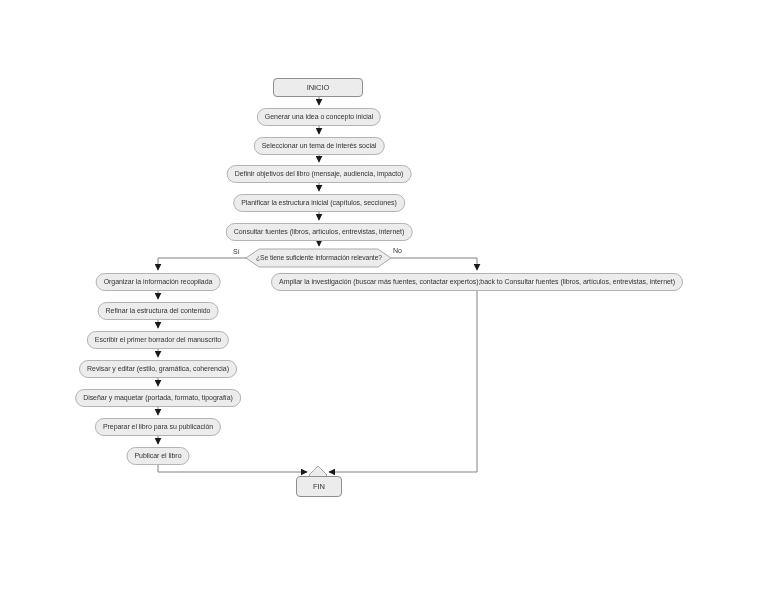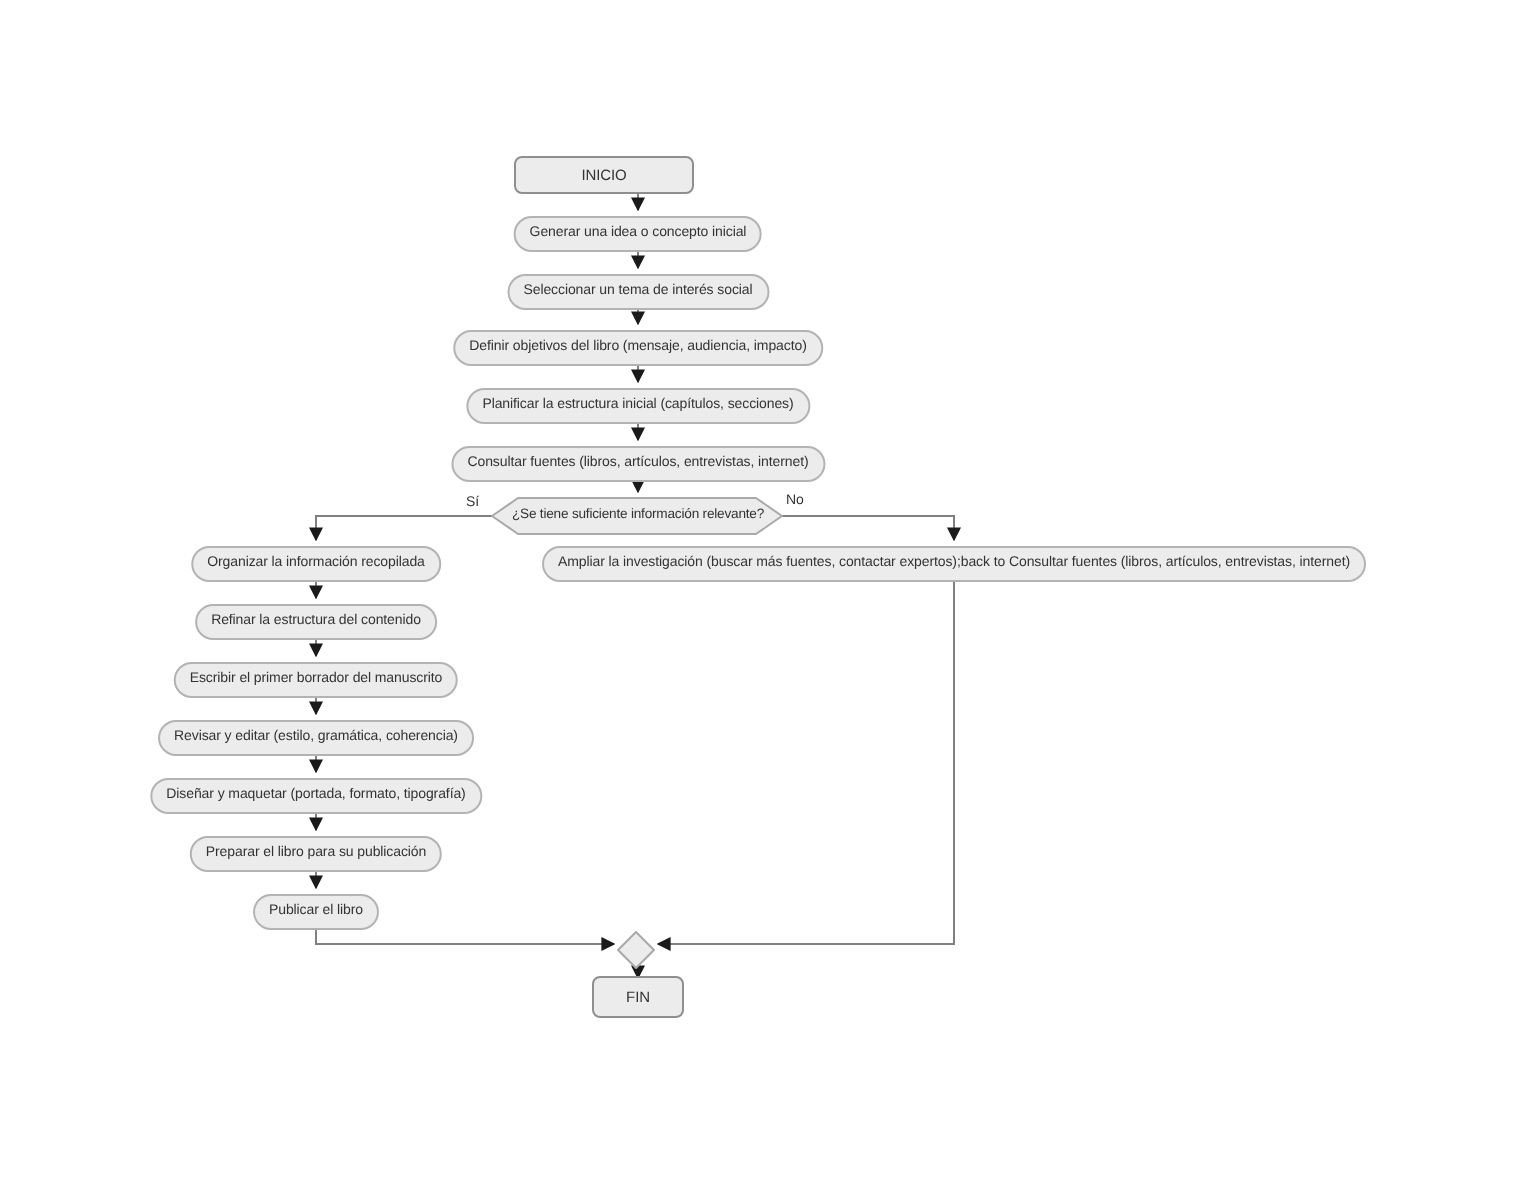--- a/index.html
+++ b/index.html
@@ -102,21 +102,21 @@
     <path class="edge" d="M158,407 L158,415" marker-end="url(#arrow)"></path>
     <path class="edge" d="M158,436 L158,444" marker-end="url(#arrow)"></path>
     <path class="edge" d="M158,465 L158,472 L307,472" marker-end="url(#arrow)"></path>
     <path class="edge" d="M477,291 L477,472 L329,472" marker-end="url(#arrow)"></path>
     <path class="edge" d="M319,484 L319,489" marker-end="url(#arrow)"></path>
 
     <polygon class="shape" points="246,258 259,249 378,249 391,258 378,267 259,267"></polygon>
     <polygon class="shape" points="318,466 327,475 318,484 309,475"></polygon>
   </svg>
 
-  <div class="node terminal start" style="left:302px; top:78px;">INICIO</div>
+  <div class="node terminal start" style="left:318px; top:78px;">INICIO</div>
 
   <div class="node" style="left:319px; top:108px;">Generar una idea o concepto inicial</div>
 
   <div class="node" style="left:319px; top:137px;">Seleccionar un tema de interés social</div>
 
   <div class="node" style="left:319px; top:165px;">Definir objetivos del libro (mensaje, audiencia, impacto)</div>
 
   <div class="node" style="left:319px; top:194px;">Planificar la estructura inicial (capítulos, secciones)</div>
 
   <div class="node" style="left:319px; top:223px;">Consultar fuentes (libros, artículos, entrevistas, internet)</div>
@@ -136,15 +136,15 @@
   <div class="node" style="left:158px; top:331px;">Escribir el primer borrador del manuscrito</div>
 
   <div class="node" style="left:158px; top:360px;">Revisar y editar (estilo, gramática, coherencia)</div>
 
   <div class="node" style="left:158px; top:389px;">Diseñar y maquetar (portada, formato, tipografía)</div>
 
   <div class="node" style="left:158px; top:418px;">Preparar el libro para su publicación</div>
 
   <div class="node" style="left:158px; top:447px;">Publicar el libro</div>
 
-  <div class="node terminal end" style="left:319px; top:488px;">FIN</div>
+  <div class="node terminal end" style="left:319px; top:476px;">FIN</div>
 
 </div>
 
 </body></html>

